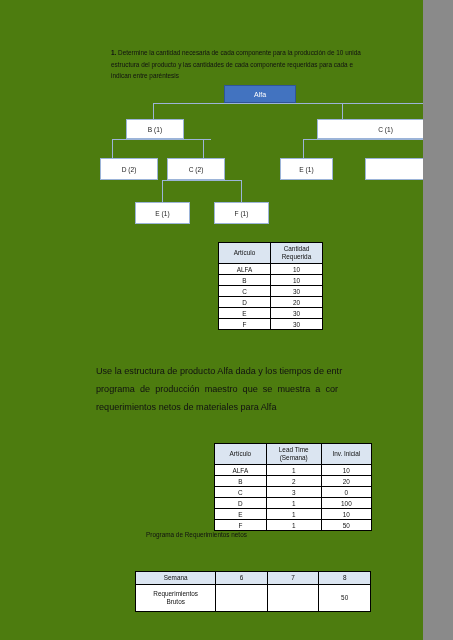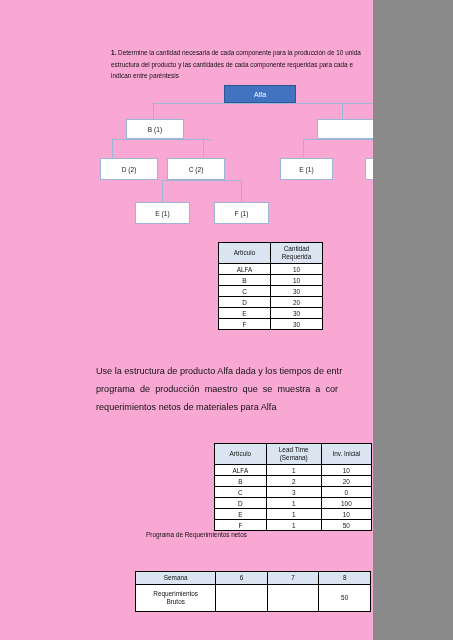--- a/index.html
+++ b/index.html
@@ -5,23 +5,23 @@
   html, body {
     margin: 0;
     padding: 0;
     background: #8a8a8a;
   }
   body {
     font-family: "Liberation Sans", sans-serif;
   }
   .page {
     position: relative;
-    width: 373px;
+    width: 423px;
     height: 640px;
-    background: #f9a8d4;
+    background: #4d7c0f;
     overflow: hidden;
   }
 
   
   .intro {
     position: absolute;
     left: 111px;
     top: 47px;
     width: 400px;
     font-size: 6.4px;

